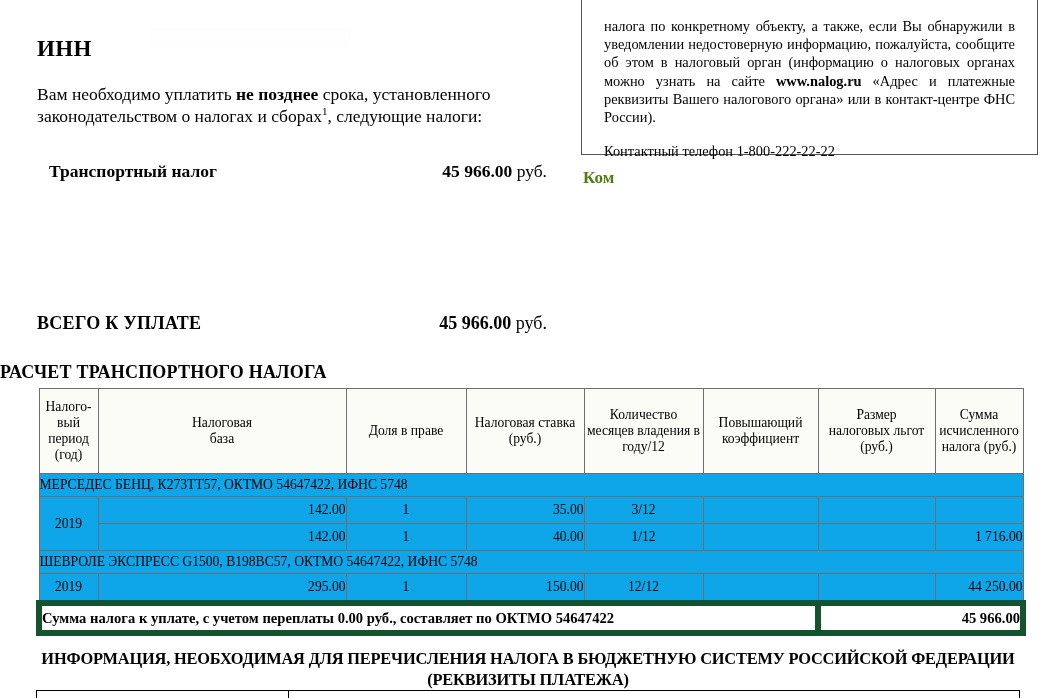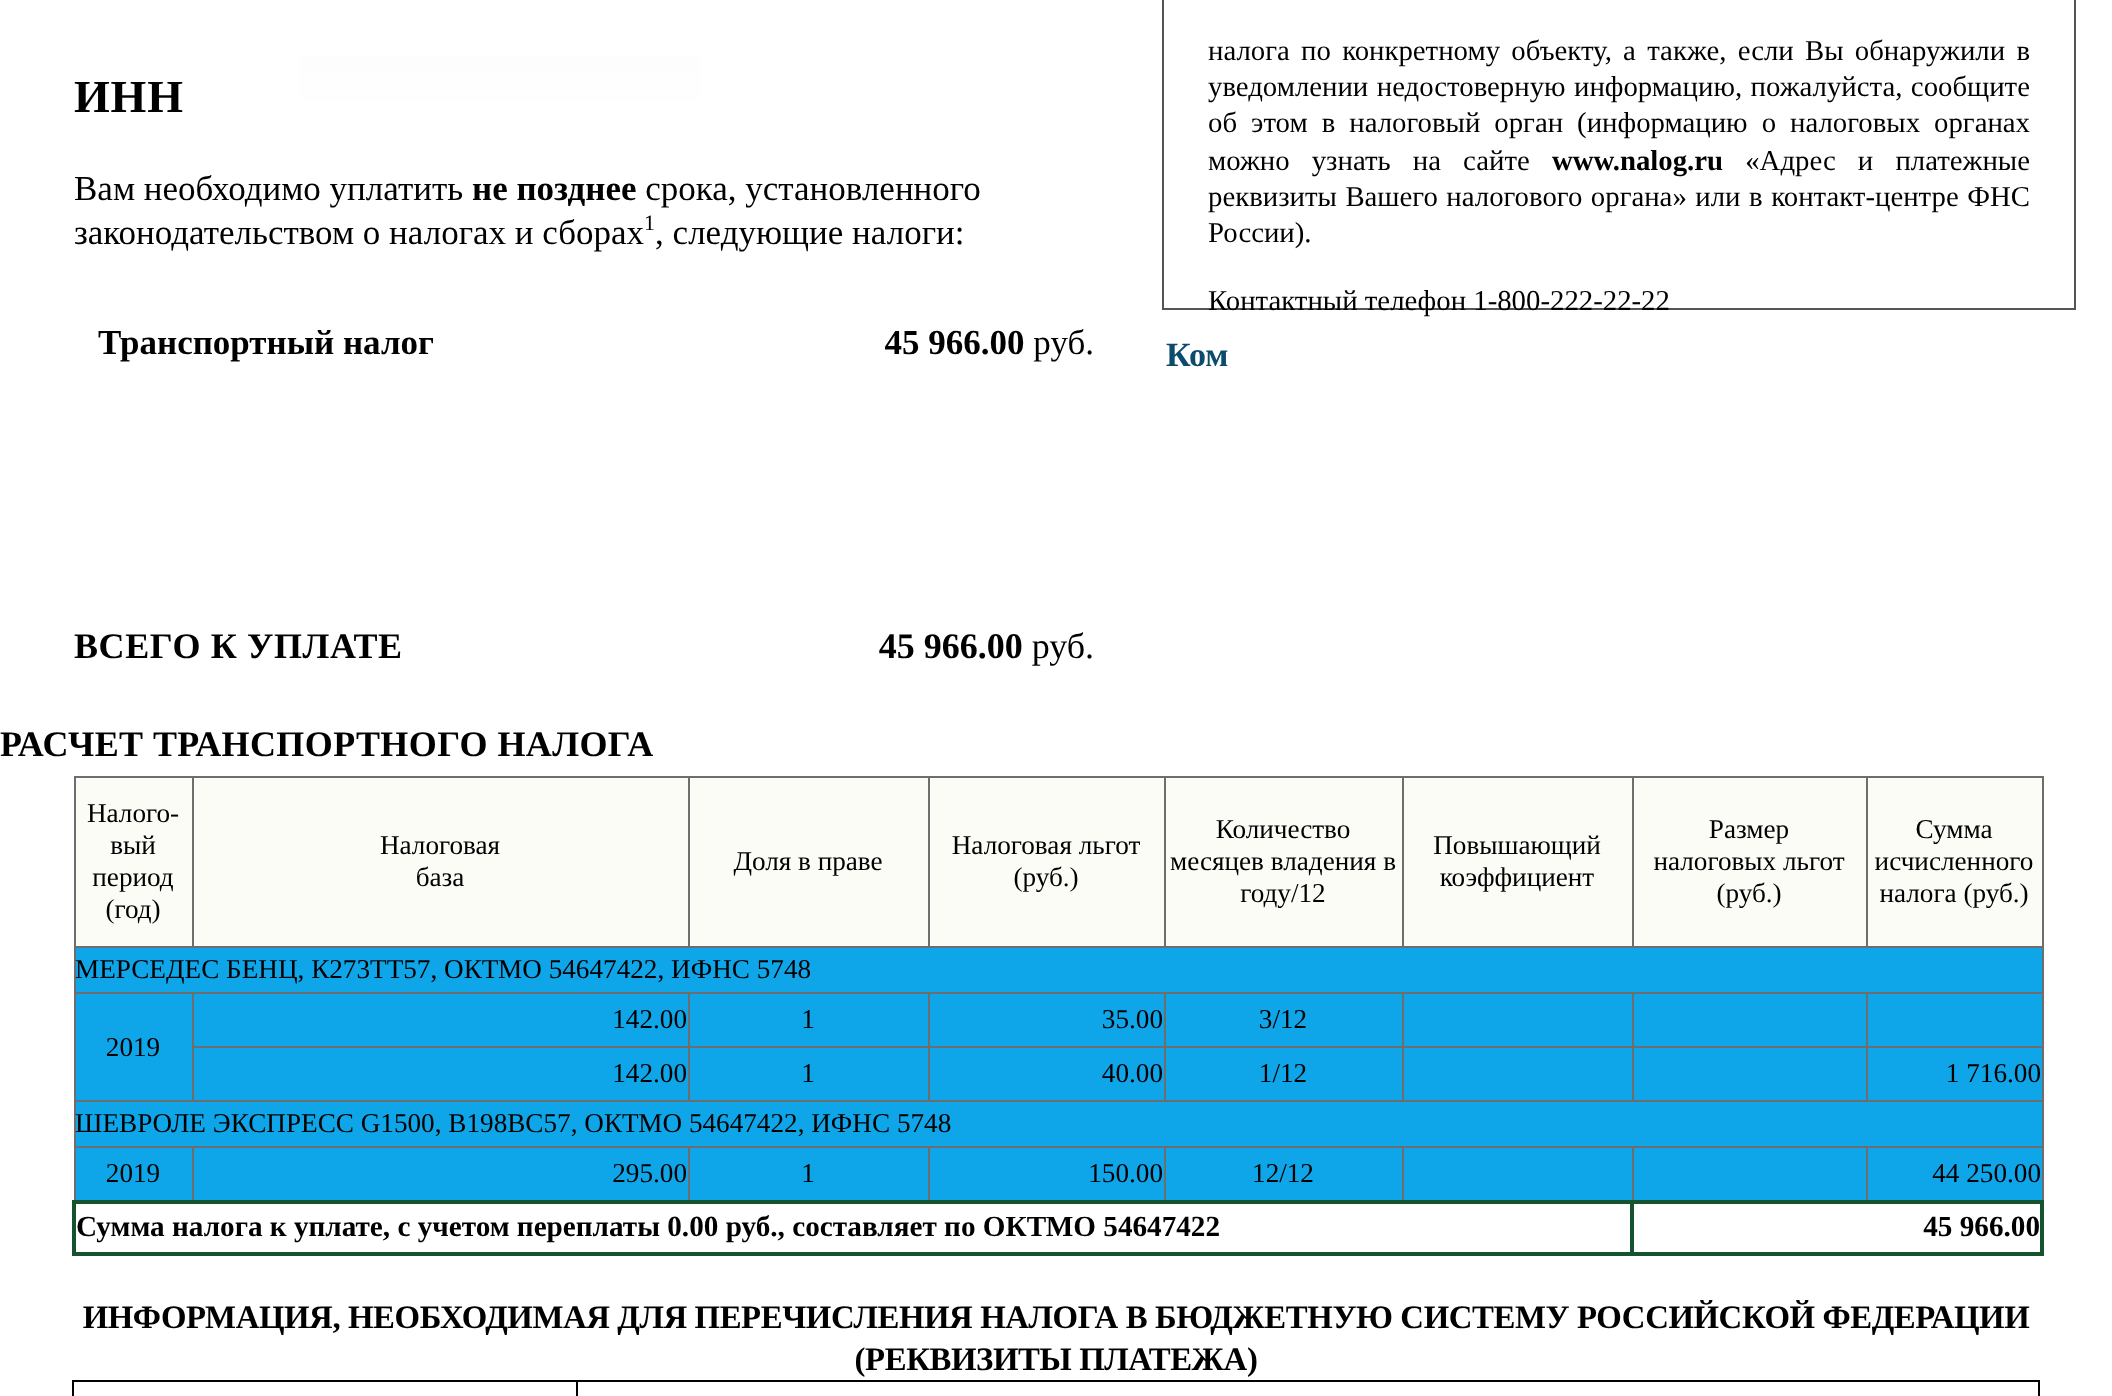--- a/index.html
+++ b/index.html
@@ -64,21 +64,21 @@
     hyphens:none;
   }
   .notice p.last{text-align:left;text-align-last:left;}
   .notice b{font-weight:bold;}
 
   .kom-row{
     position:absolute;left:583px;top:168px;width:440px;height:22px;
   }
   .kom-label{
     position:absolute;left:0;top:0;font-size:17px;font-weight:bold;
-    color:#0c4a6e;
+    color:#4d7c0f;
     text-align:right;
   }
   .kom-fade{
     position:absolute;left:248px;top:2px;width:160px;height:16px;
     color:#f2f2f2;font-size:15px;font-weight:bold;letter-spacing:1px;
   }
 
   
   .calc-title{
     position:absolute;left:0;top:362px;width:1056px;
@@ -108,21 +108,21 @@
     text-align:left;padding:4px 0 4px 7px;
     font-size:14.6px;background:#ffffff;height:22px;
   }
   td.num{text-align:right;padding:2px 6px 2px 0;background:#fff;height:26px;}
   td.ctr{text-align:center;background:#fff;height:26px;}
   td.blank{background:#fff;height:26px;}
   td.year{text-align:center;background:#fff;font-size:14.6px;}
   td.num,td.ctr,td.year{font-size:14.6px;}
 
   tr.sumrow td{
-    border:2px solid #14532d;
+    border:6px solid #14532d;
     background:#ffffff;
     font-weight:bold;font-size:14.6px;
     height:24px;
   }
   td.sumtext{text-align:left;padding-left:7px;border-right:none;}
   td.sumval{text-align:right;padding-right:7px;border-left:none;}
 
   
   .bottom-title{
     position:absolute;left:36px;top:648px;width:984px;
@@ -191,21 +191,21 @@
           <span>вый</span><br>
           <span>период</span><br>
           <span>(год)</span>
         </th>
         <th>
           <span>Налоговая</span><br>
           <span>база</span>
         </th>
         <th>Доля в праве</th>
         <th>
-          <span>Налоговая льгот</span><br>
+          <span>Налоговая ставка</span><br>
           <span>(руб.)</span>
         </th>
         <th>
           <span>Количество</span><br>
           <span>месяцев владения в</span><br>
           <span>году/12</span>
         </th>
         <th>
           <span>Повышающий</span><br>
           <span>коэффициент</span>

